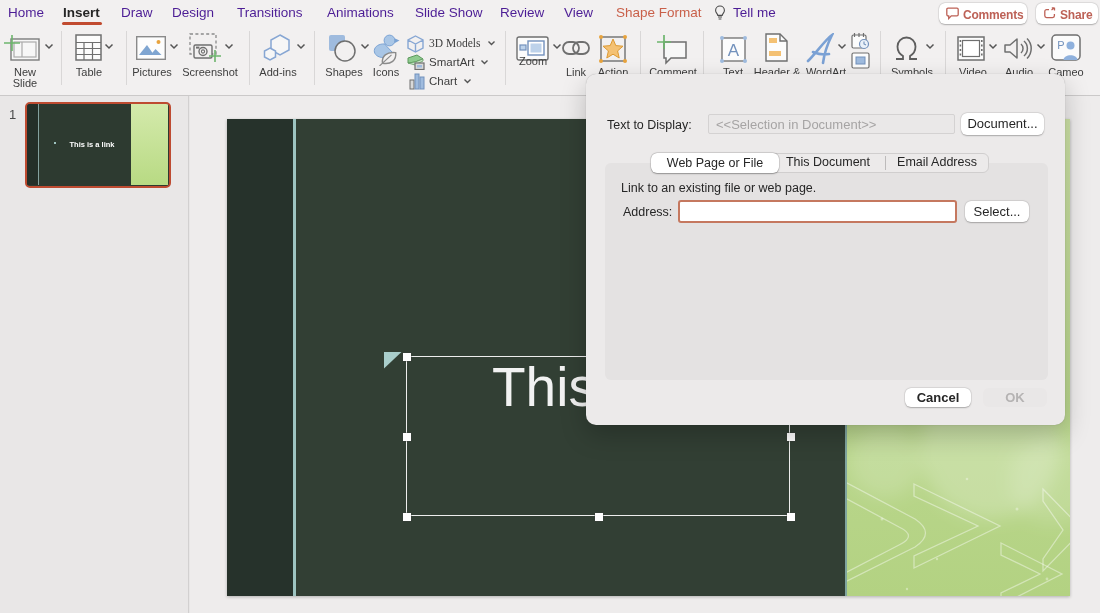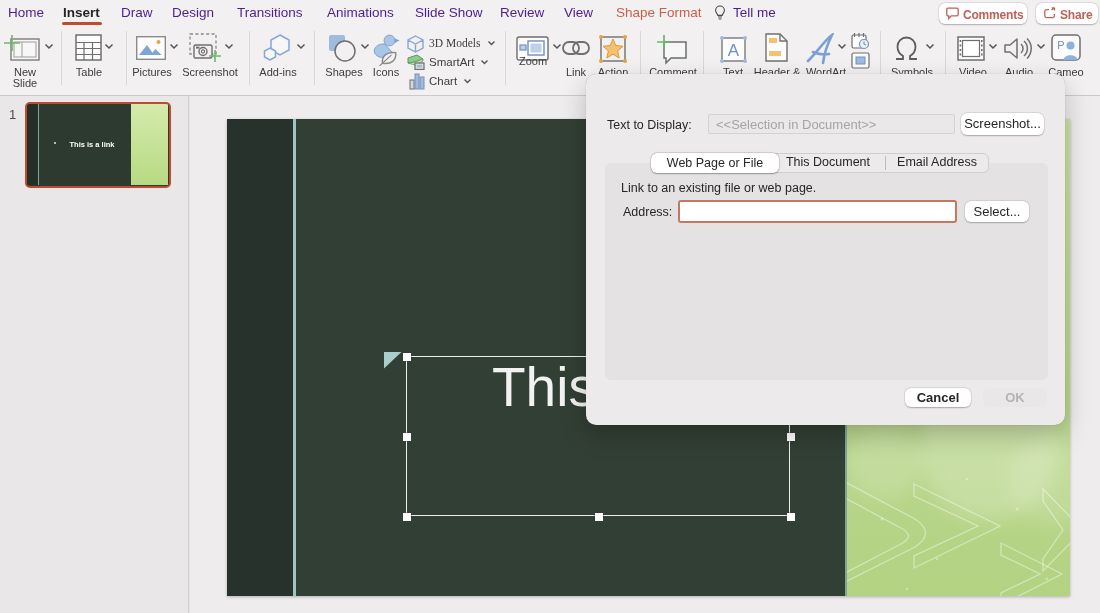--- a/index.html
+++ b/index.html
@@ -366,21 +366,21 @@
     <div class="abs hd" style="left:596.5px; top:416.5px;"></div>
   </div>
 </div>
 
 <div id="dialog">
 
   <div class="abs" style="left:21px; top:44px; font-size:12.5px; color:#262626;">Text to Display:</div>
   <div class="abs" style="left:122px; top:40px; width:247px; height:20px; background:#EAE8E8; border:1px solid #D4D2D2; border-radius:2px;">
     <div class="abs" style="left:7px; top:2px; font-size:13px; color:#A6A4A4;">&lt;&lt;Selection in Document&gt;&gt;</div>
   </div>
-  <div class="btn" style="left:375px; top:39px; width:83px; height:22px; line-height:22px;">Screenshot...</div>
+  <div class="btn" style="left:375px; top:39px; width:83px; height:22px; line-height:22px;">Document...</div>
 
   <div class="abs" style="left:19px; top:89px; width:443px; height:217px; background:#E4E2E2; border-radius:6px;"></div>
 
   <div class="abs" style="left:65px; top:79px; width:338px; height:20px; background:#ECEAEA; border:1px solid #D0CECE; border-radius:6px;"></div>
   <div class="btn" style="left:65px; top:79px; width:128px; height:20px; line-height:20px; font-size:12.5px; box-shadow:0 0.5px 1.5px rgba(0,0,0,0.3), 0 0 0 0.5px rgba(0,0,0,0.15);">Web Page or File</div>
   <div class="abs" style="left:192px; top:81px; width:100px; text-align:center; font-size:12.5px; color:#262626;">This Document</div>
   <div class="abs" style="left:299px; top:82px; width:1px; height:14px; background:#BDBBBB;"></div>
   <div class="abs" style="left:304px; top:81px; width:94px; text-align:center; font-size:12.5px; color:#262626;">Email Address</div>
 
   <div class="abs" style="left:35px; top:107px; font-size:12.5px; color:#262626;">Link to an existing file or web page.</div>

